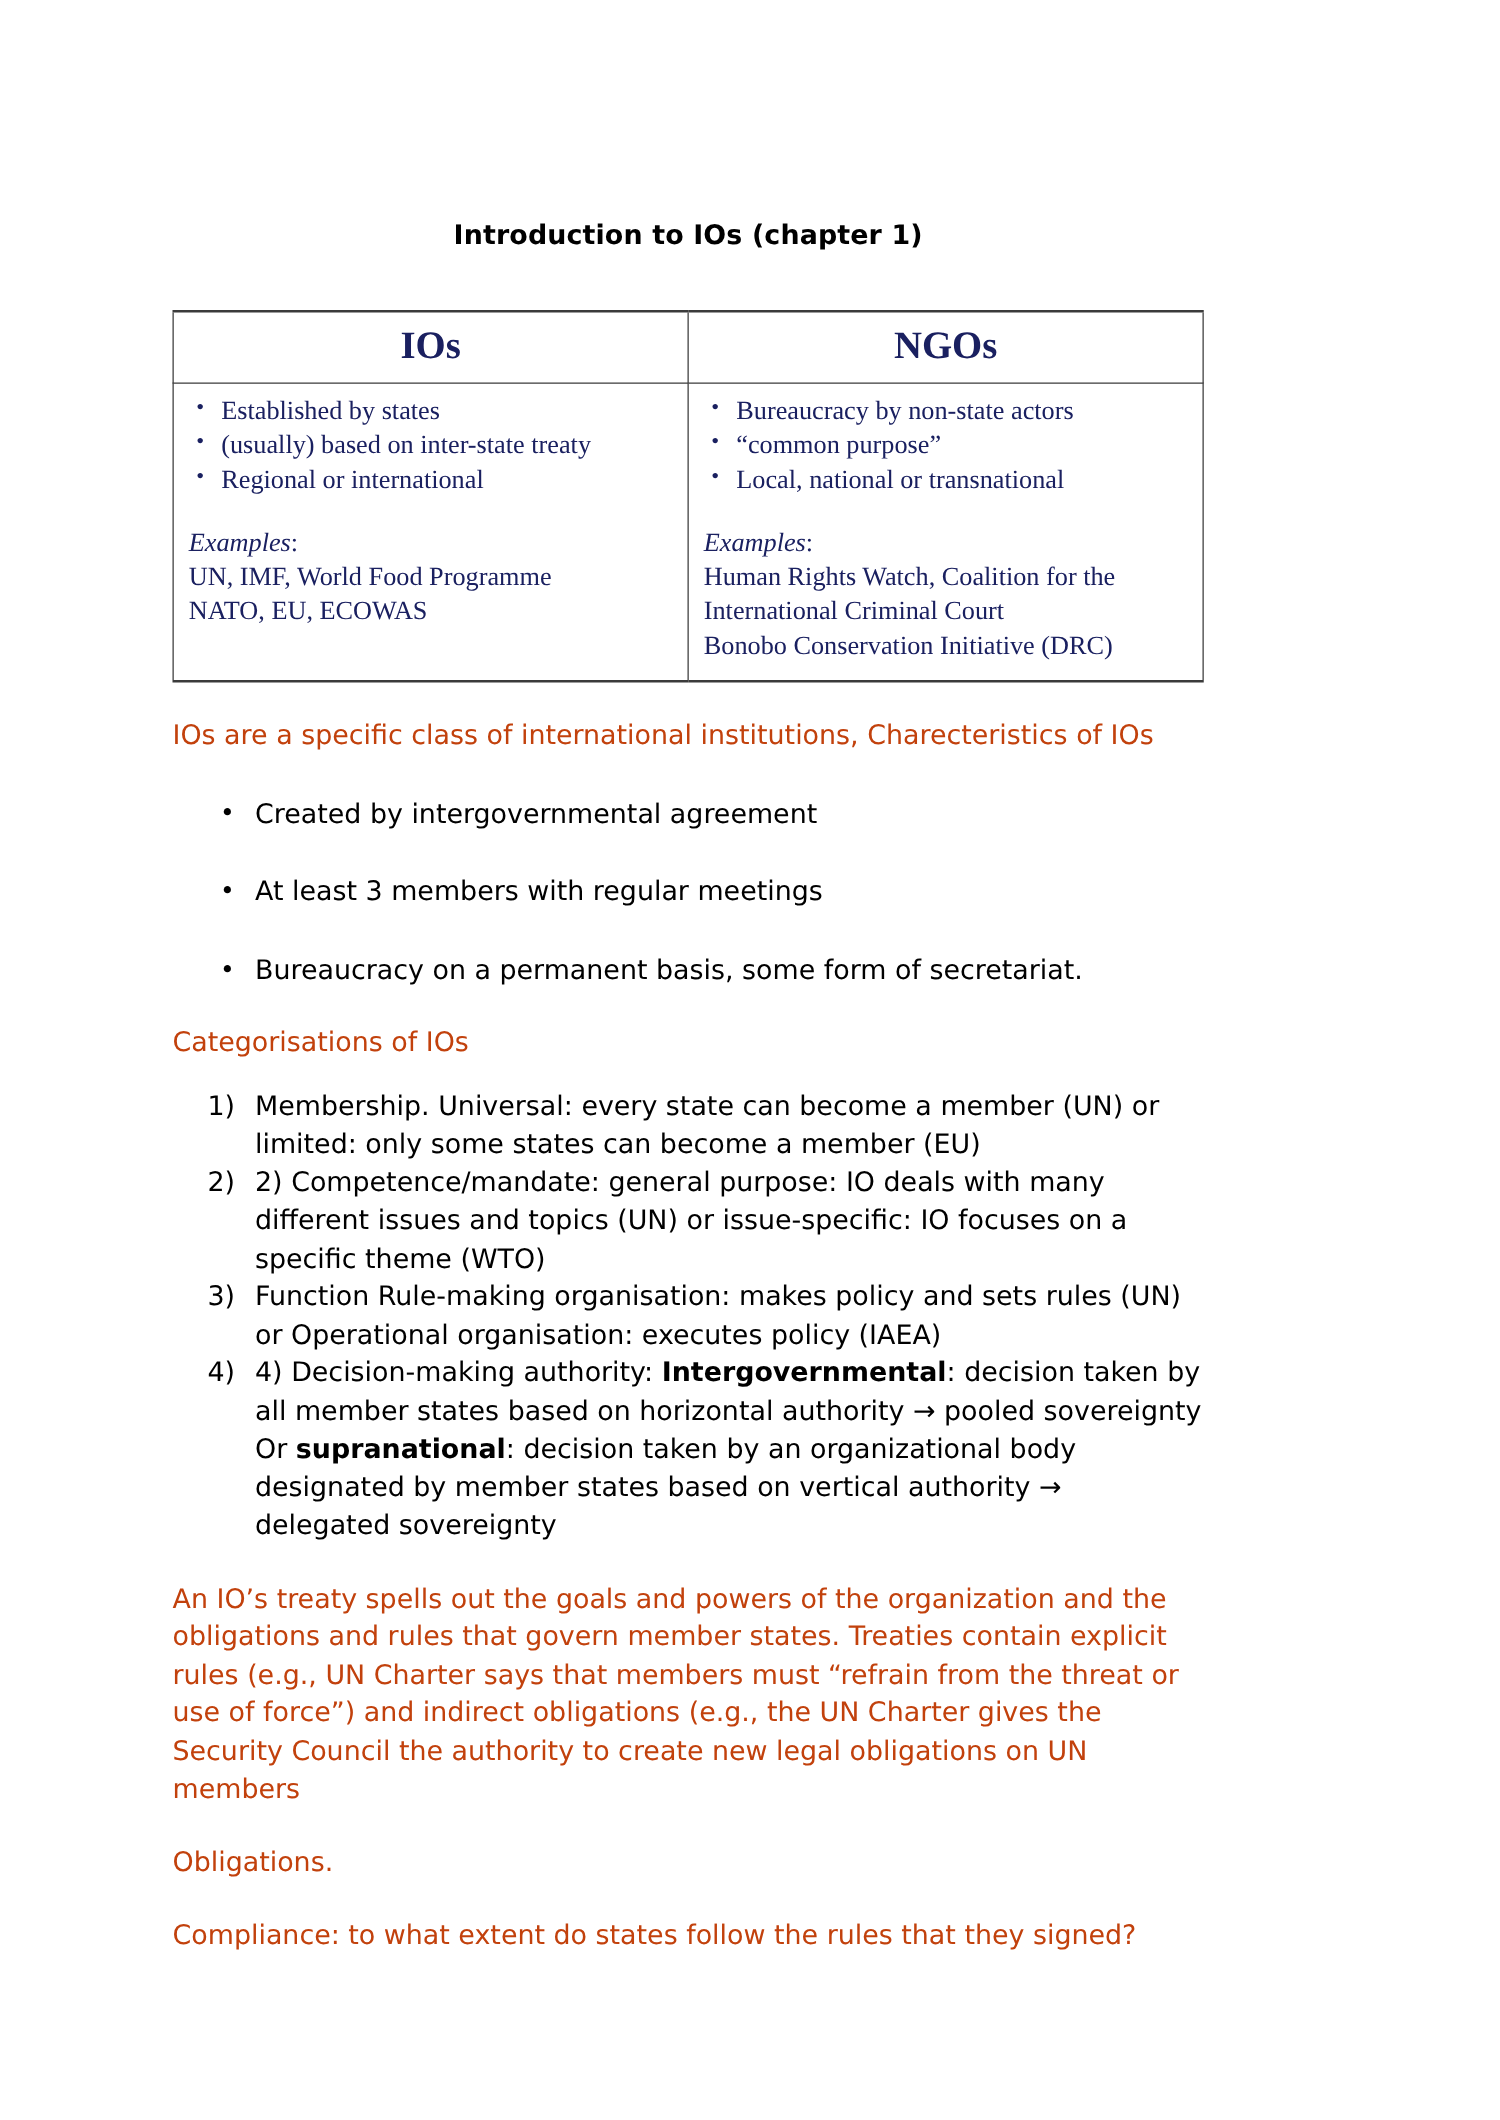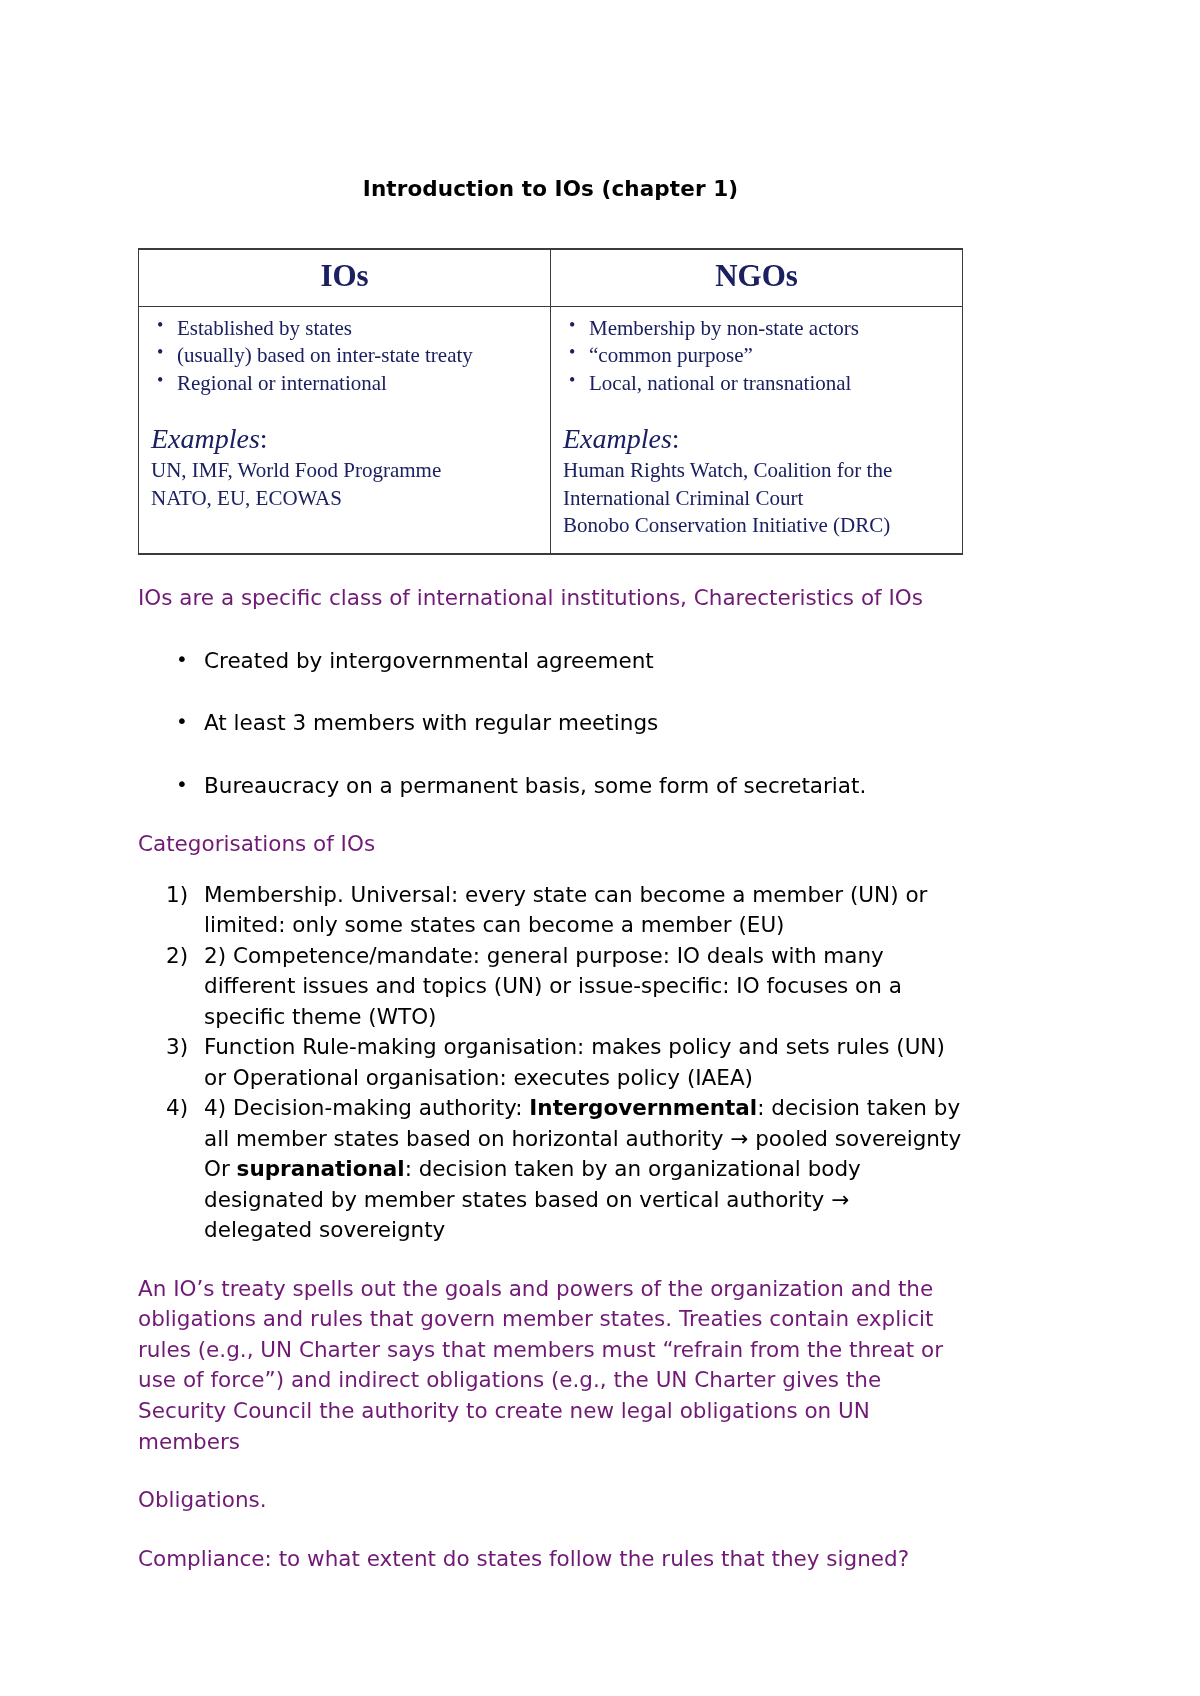--- a/index.html
+++ b/index.html
@@ -84,36 +84,36 @@
     position: absolute;
     left: 6px;
     top: -1px;
     font-size: 18px;
   }
   .ex-block {
     margin-top: 24px;
   }
   .ex-label {
     font-style: italic;
-    font-size: 28px;
+    font-size: 21px;
     line-height: 1.30;
   }
   .ex-label .colon { font-style: normal; }
   .ex-line {
     font-size: 21px;
     line-height: 1.30;
     white-space: nowrap;
   }
 
   
   .para {
     font-size: 21.5px;
     line-height: 1.42;
     margin: 28px 0 0 0;
-    color: #701a75;
+    color: #c2410c;
   }
 
   ul.bullets {
     margin: 20px 0 0 0;
     padding: 0 0 0 66px;
     list-style: none;
   }
   ul.bullets li {
     font-size: 21.5px;
     line-height: 1.42;
@@ -177,21 +177,21 @@
               <li>Regional or international</li>
             </ul>
             <div class="ex-block">
               <div class="ex-label"><span>Examples</span><span class="colon">:</span></div>
               <div class="ex-line">UN, IMF, World Food Programme</div>
               <div class="ex-line">NATO, EU, ECOWAS</div>
             </div>
           </td>
           <td>
             <ul>
-              <li>Membership by non-state actors</li>
+              <li>Bureaucracy by non-state actors</li>
               <li>“common purpose”</li>
               <li>Local, national or transnational</li>
             </ul>
             <div class="ex-block">
               <div class="ex-label"><span>Examples</span><span class="colon">:</span></div>
               <div class="ex-line">Human Rights Watch, Coalition for the</div>
               <div class="ex-line">International Criminal Court</div>
               <div class="ex-line">Bonobo Conservation Initiative (DRC)</div>
             </div>
           </td>

